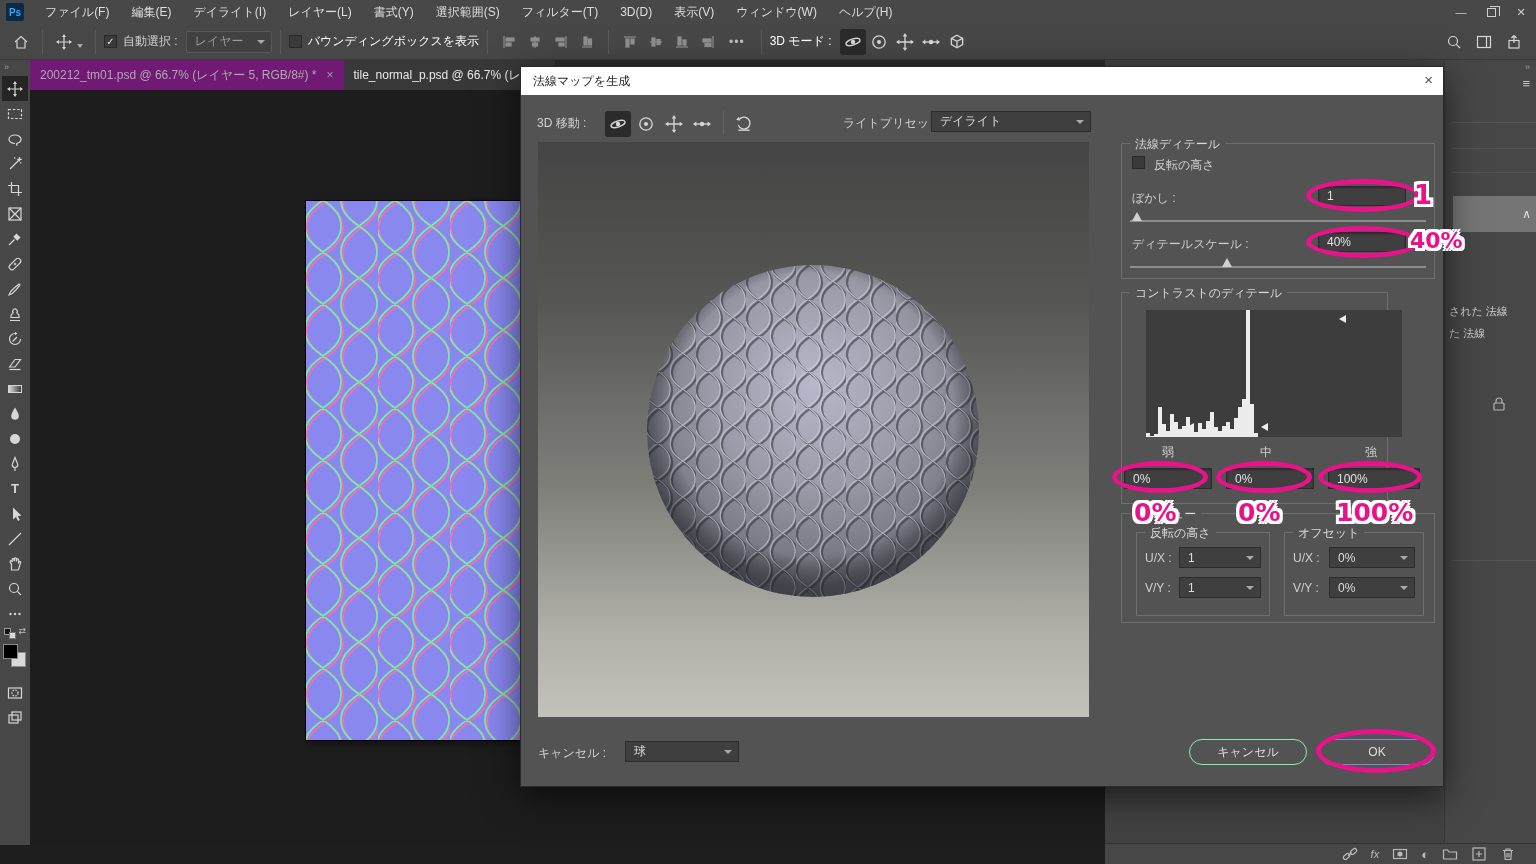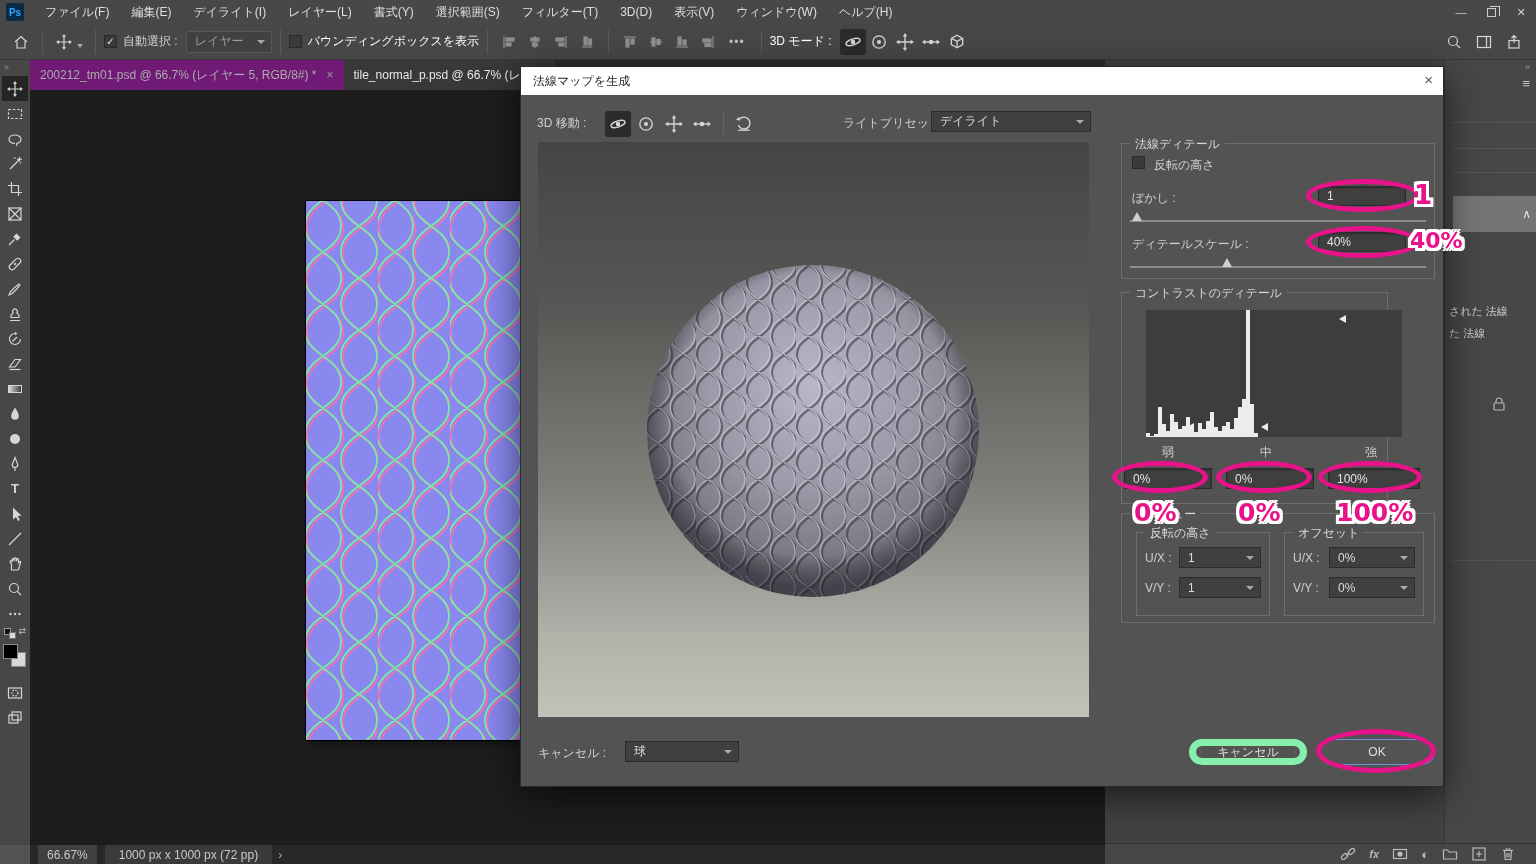--- a/index.html
+++ b/index.html
@@ -77,21 +77,21 @@
   .lbl{color:#cfcfcf;font-size:12px;white-space:nowrap}
   .ddk{position:absolute;height:21px;background:#3f3f3f;border:1px solid #2c2c2c;color:#dedede;
     display:flex;align-items:center;padding:0 18px 0 8px}
   .inp{position:absolute;height:20px;background:#3f3f3f;border:1px solid #2c2c2c;color:#e2e2e2;
     display:flex;align-items:center;padding-left:8px;box-shadow:inset 0 1px 2px rgba(0,0,0,.35)}
   .fset{position:absolute;border:1px solid #6e6e6e}
   .fset>.leg{position:absolute;top:-8px;left:8px;background:#535353;padding:0 5px;color:#d8d8d8;font-size:12px;white-space:nowrap}
   .track{position:absolute;height:2px;background:#8d8d8d}
   .thumb{position:absolute;top:-8px;width:0;height:0;border-left:5px solid transparent;border-right:5px solid transparent;border-bottom:9px solid #cfcfcf}
   .pill{position:absolute;height:26px;border-radius:13px;display:flex;align-items:center;justify-content:center;color:#dedede;font-size:12px}
-  #btncancel{border:7px solid #86efac}
+  #btncancel{border:1px solid #86efac}
   #btnok{border:1px solid #6a94d8}
   .v3{width:1px;height:24px;background:#636363;position:absolute}
   #preview{position:absolute;left:17px;top:75px;width:551px;height:575px;
     background:linear-gradient(180deg,#454545 0%,#565654 28%,#7f7f7a 60%,#b2b2ab 86%,#c2c2ba 100%);overflow:hidden}
   
   #hist{position:absolute;background:#3d3d3d;overflow:hidden}
   #histbars{position:absolute;left:0;bottom:0;width:100%;height:100%;display:flex;align-items:flex-end}
   .hbar{flex:1 1 auto;background:#ececec}
   .hmark{position:absolute;width:0;height:0;border-top:4px solid transparent;border-bottom:4px solid transparent;border-right:7px solid #ececec;transform:translate(-3px,-4px)}
   
@@ -448,21 +448,21 @@
       <div class="rrow" style="top:500px"></div>
     </div>
     <div id="rpfooter">
       <span class="fi">
           <svg width="16" height="16" class="ic" style="stroke:#b9b9b9">
             <rect x="1" y="8.5" width="7" height="4" rx="2" transform="rotate(-40 4.5 10.5)"></rect>
             <rect x="8" y="3.5" width="7" height="4" rx="2" transform="rotate(-40 11.5 5.5)"></rect>
             <path d="M6.2 9.8l3.4-3.4"></path>
           </svg>
         </span>
-      <span class="fi" style="font-style:italic;font-weight:bold">fx</span>
+      <span class="fi" style="font-style:italic;font-weight:normal">fx</span>
       <span class="fi">
           <svg width="16" height="16" class="ic" style="stroke:#b9b9b9">
             <rect x="1.5" y="3.5" width="13" height="9"></rect>
             <circle cx="8" cy="8" r="2.6" fill="#b9b9b9" stroke="none"></circle>
           </svg>
         </span>
       <span class="fi" style="font-size:13px">◐</span>
       <span class="fi">
           <svg width="16" height="16" class="ic" style="stroke:#b9b9b9">
             <path d="M1.5 13V4h4l1.5 2h7.5v7z"></path>
@@ -476,26 +476,20 @@
         </span>
       <span class="fi">
           <svg width="16" height="16" class="ic" style="stroke:#b9b9b9">
             <path d="M3 4.5h10M6 4.5V3h4v1.5M4.5 4.5l.7 9h5.6l.7-9"></path>
             <path d="M7 7v4.5M9 7v4.5"></path>
           </svg>
         </span>
     </div>
   </div>
 
-  <div id="statusbar" class="abs">
-    <span class="corner"></span>
-    <span class="zoombox">66.67%</span>
-    <span class="dims">1000 px x 1000 px (72 pp)</span>
-    <span class="sbc">›</span>
-  </div>
 
   <div id="dialog" class="abs">
     <div id="dlgtitle">
       <span>法線マップを生成</span>
       <span id="dlgclose">×</span>
     </div>
 
     <span class="lbl abs" style="left:16px;top:48px">3D 移動 :</span>
     <span class="obtn active abs" style="left:84px;top:44px">
       <svg width="18" height="18" viewBox="0 0 16 16" class="ic">

